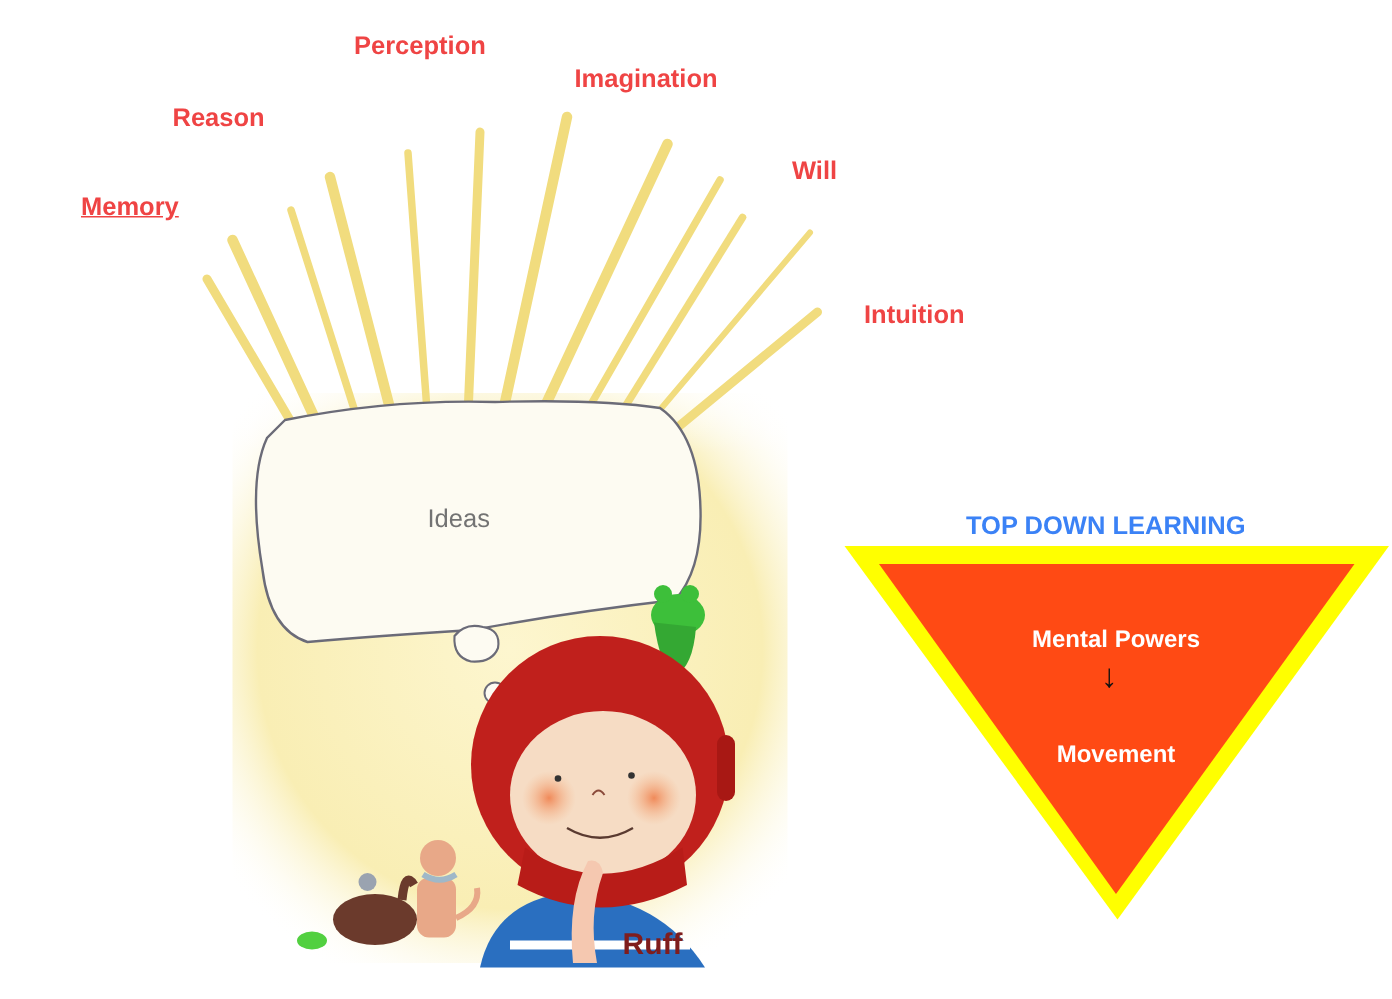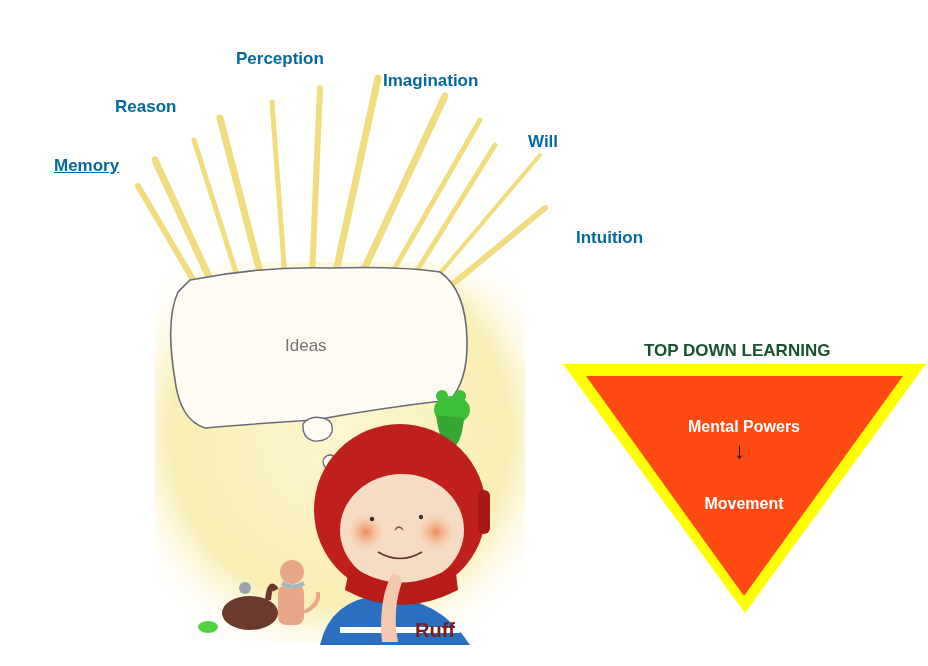--- a/index.html
+++ b/index.html
@@ -1,20 +1,20 @@
 <!DOCTYPE html>
 <html><head>
 <meta charset="utf-8">
 <style>
   html,body{margin:0;padding:0;background:#ffffff;}
   body{width:928px;height:666px;position:relative;overflow:hidden;font-family:"Liberation Sans",sans-serif;}
   .abs{position:absolute;}
-  .power{font-weight:bold;font-size:17px;color:#0369a1;white-space:nowrap;margin-top:28px;}
+  .power{font-weight:bold;font-size:17px;color:#ef4444;white-space:nowrap;}
   #illus{position:absolute;left:0;top:0;width:928px;height:666px;}
-  .title{font-weight:bold;font-size:17px;color:#14532d;white-space:nowrap;}
+  .title{font-weight:bold;font-size:17px;color:#3b82f6;white-space:nowrap;}
   .tri-text{font-weight:bold;font-size:16px;color:#ffffff;text-align:center;line-height:21px;white-space:nowrap;}
   .ideas{font-size:17px;color:#737373;}
   .ruff{font-weight:bold;font-size:20px;color:#7f1d1d;}
 </style>
 </head>
 <body>
 
 <svg id="illus" viewBox="0 0 928 666" xmlns="http://www.w3.org/2000/svg">
   <defs>
     <radialGradient id="glow" cx="50%" cy="45%" r="65%">

